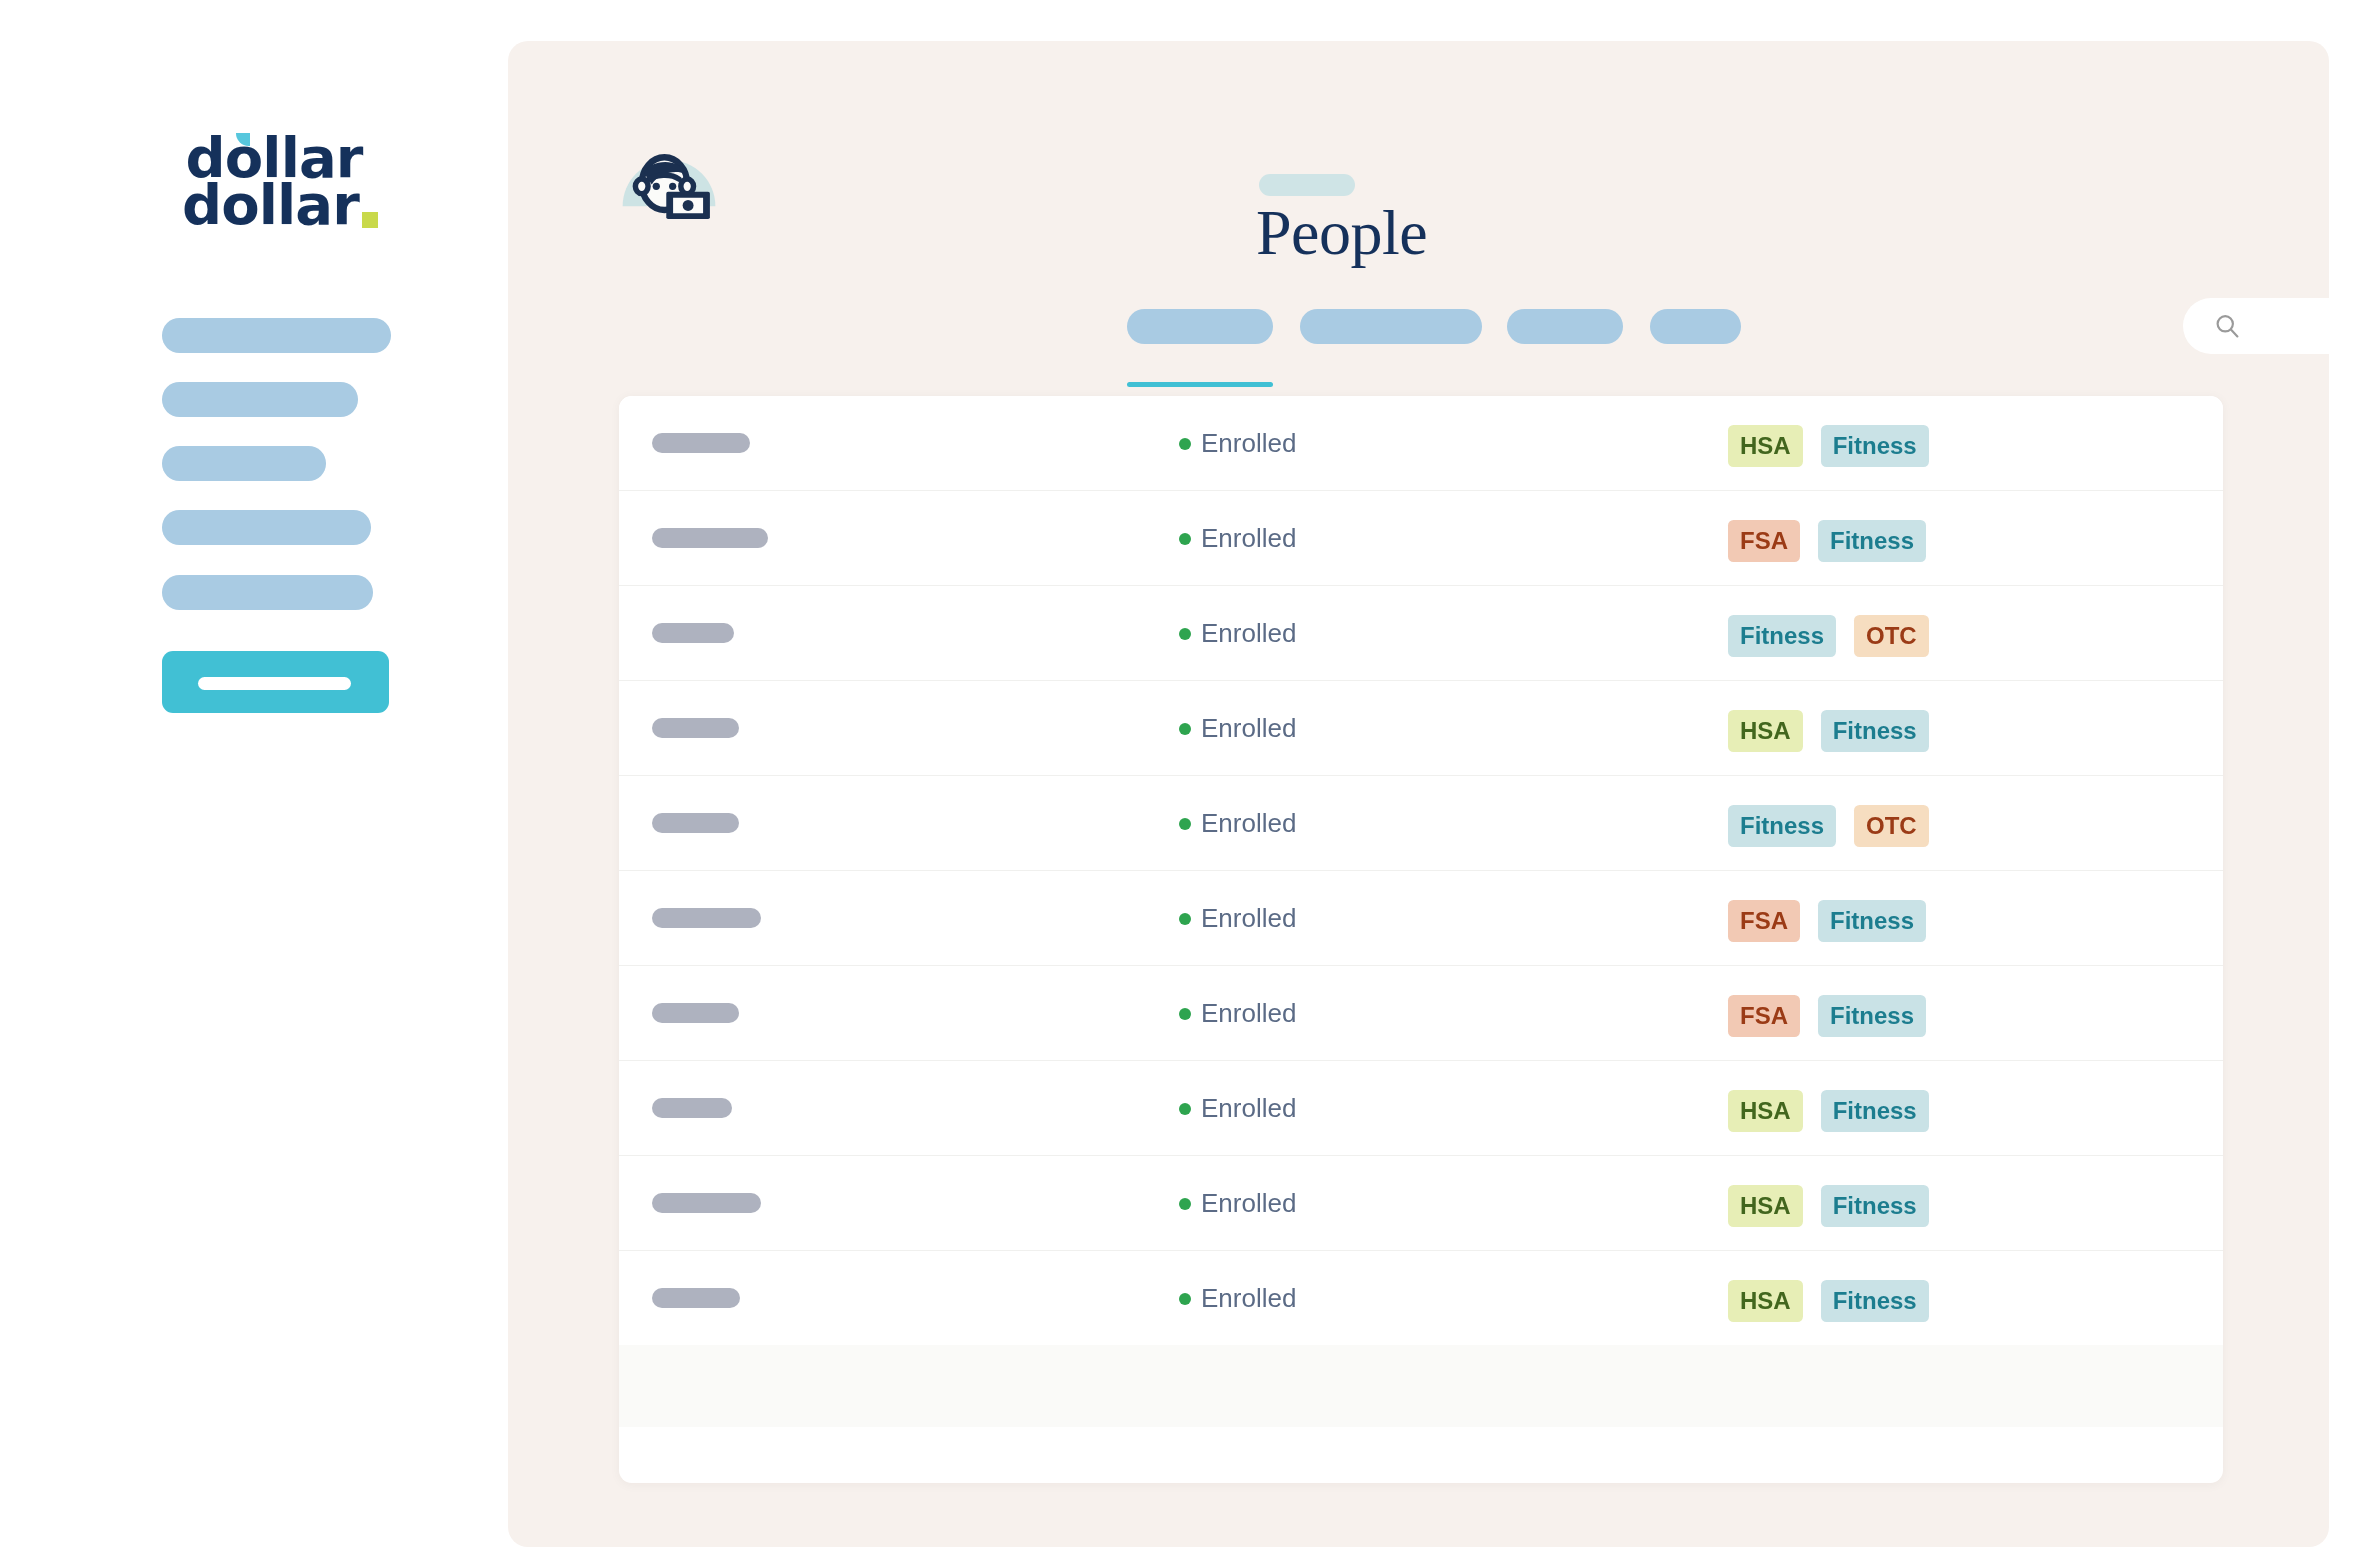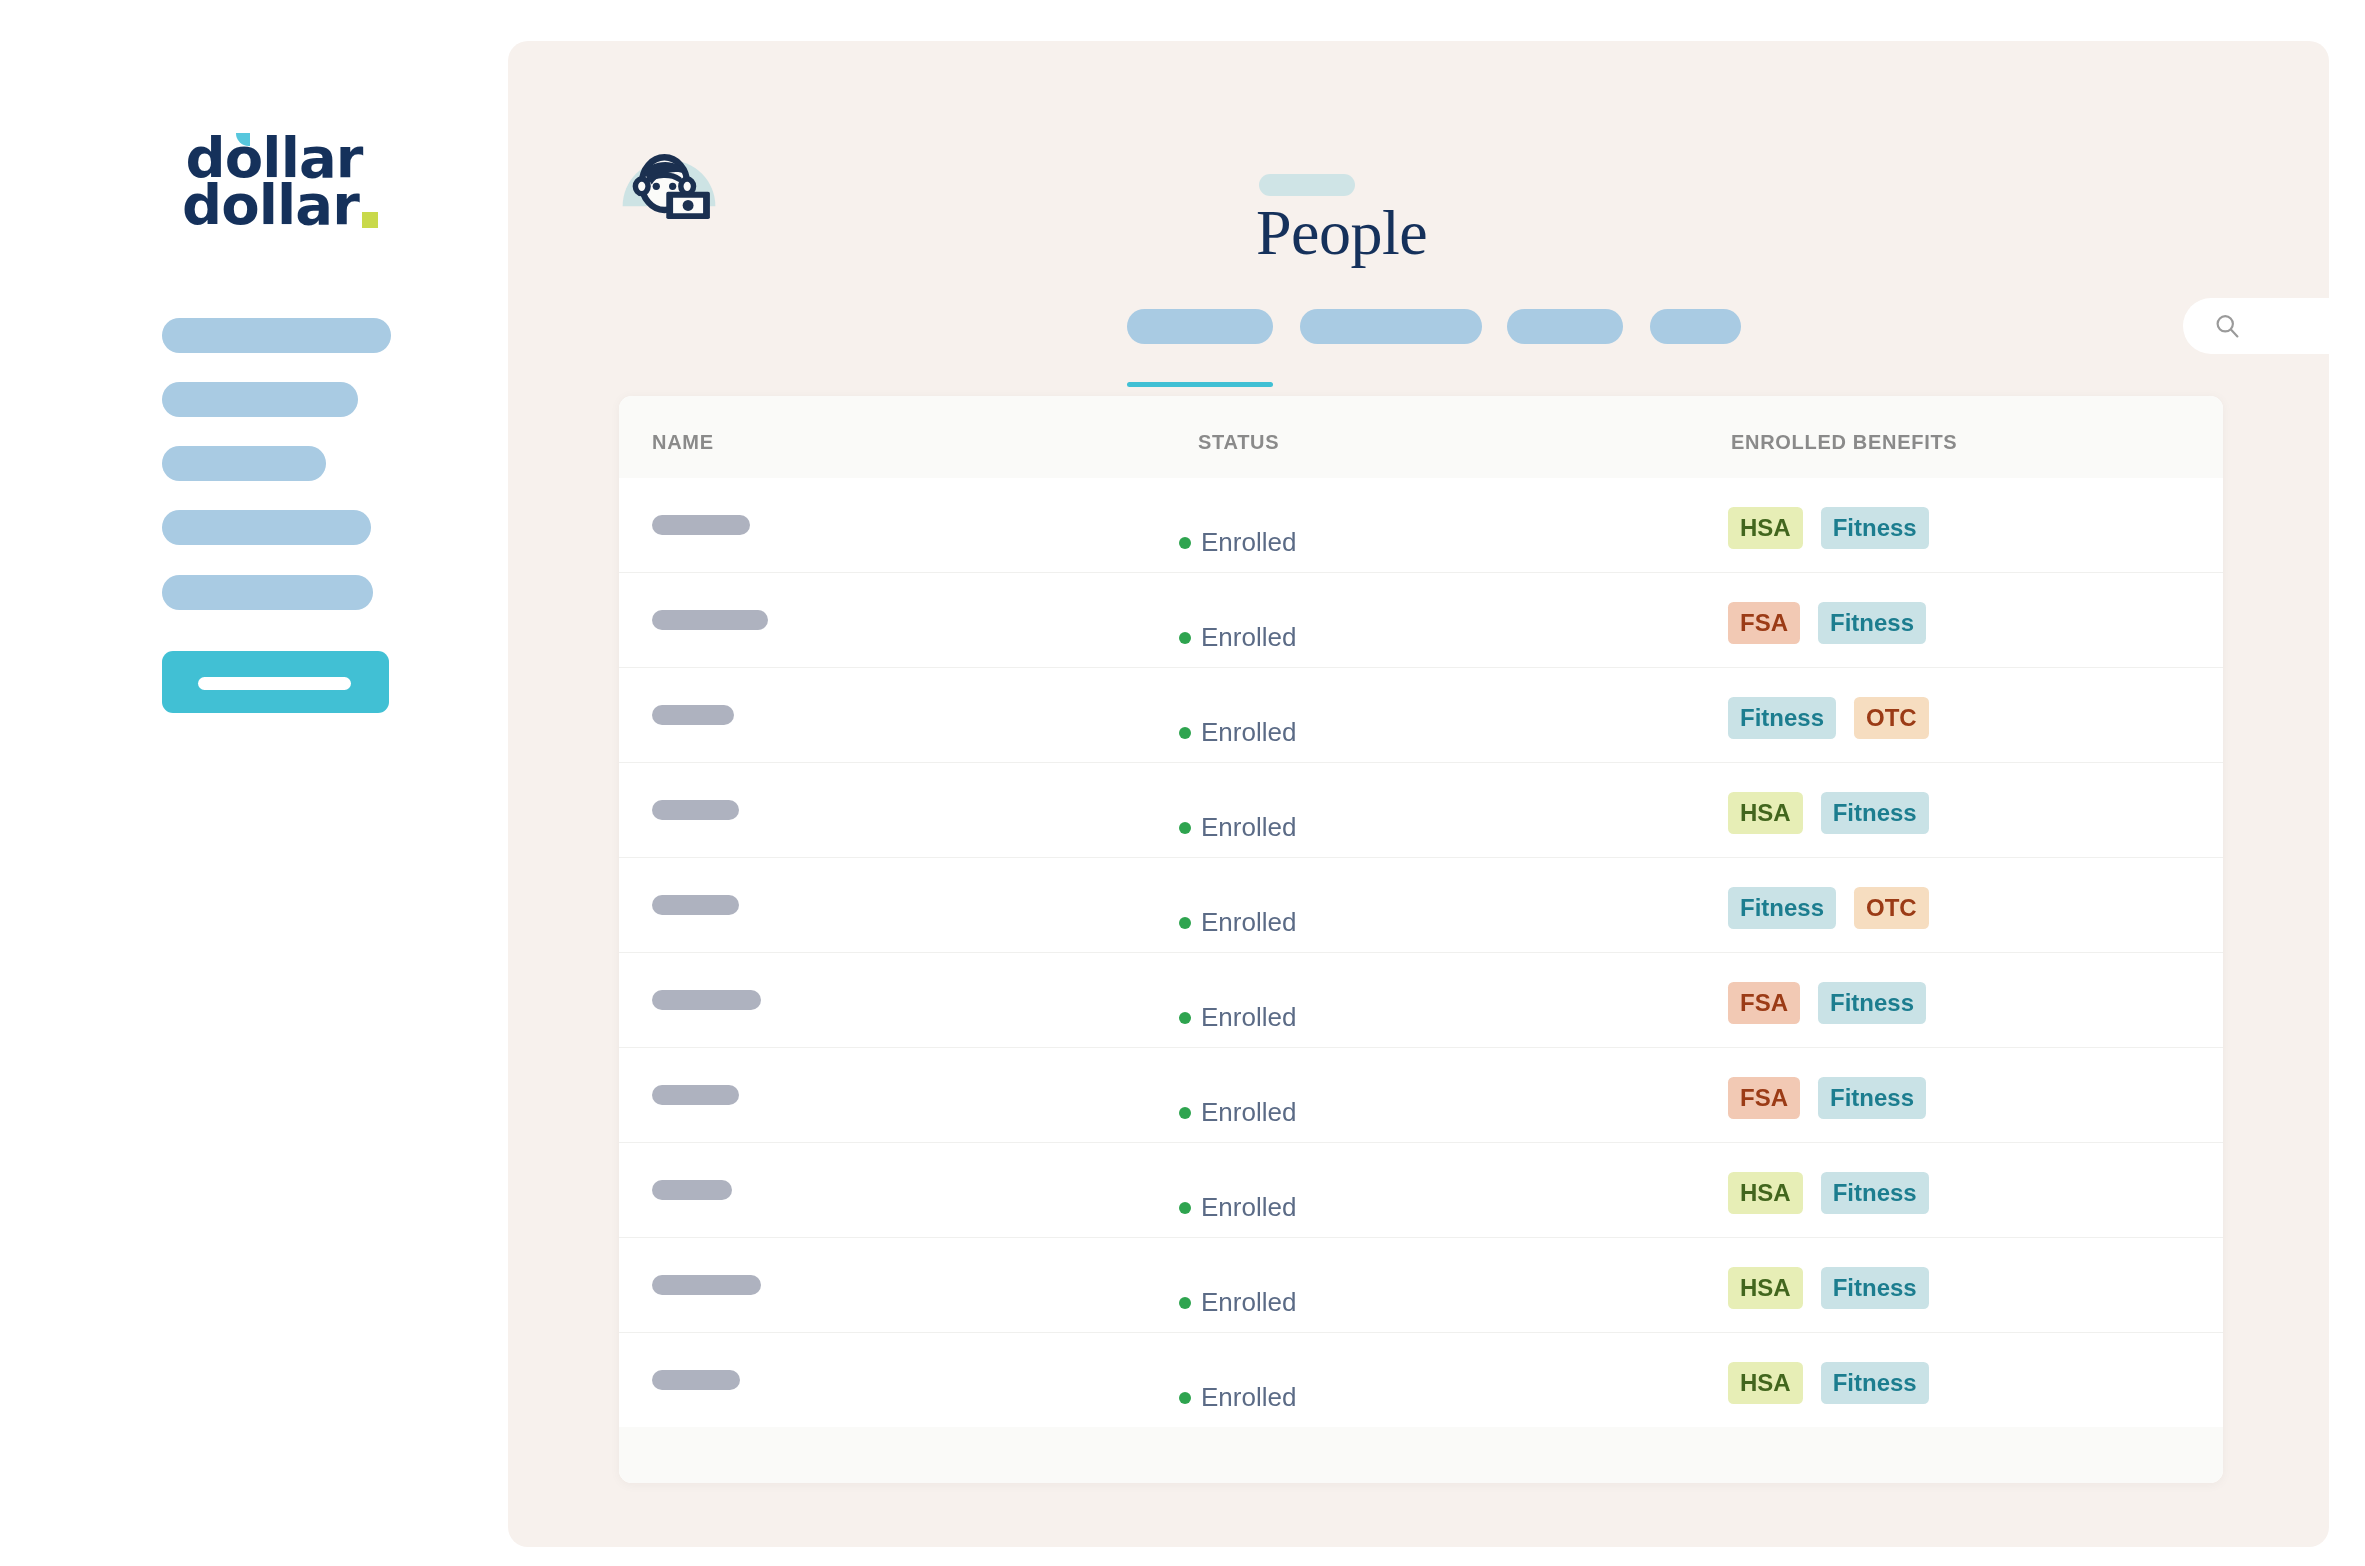--- a/index.html
+++ b/index.html
@@ -258,21 +258,20 @@
     background: #aeb2bf;
   }
 
   .status-cell {
     position: absolute;
     left: 560px;
     top: 32px;
     display: flex;
     align-items: center;
     gap: 10px;
-    margin-top: 17px;
   }
   .status-dot {
     width: 12px;
     height: 12px;
     border-radius: 50%;
     background: #2ea44f;
     flex: 0 0 auto;
   }
   .status-text {
     font-family: "Liberation Sans", sans-serif;
@@ -369,25 +368,20 @@
         <svg width="27" height="27" viewBox="0 0 30 30" xmlns="http://www.w3.org/2000/svg">
           <circle cx="12.5" cy="12" r="8.5" fill="none" stroke="#9a9a9a" stroke-width="2.4"></circle>
           <line x1="18.8" y1="18.4" x2="26" y2="26" stroke="#9a9a9a" stroke-width="2.4" stroke-linecap="round"></line>
         </svg>
       </div>
       <input id="search-input" type="text" placeholder="" style="">
     </div>
 
     <div id="table-card">
 
-      <div id="table-head">
-        <div class="th" id="th-name">NAME</div>
-        <div class="th" id="th-status">STATUS</div>
-        <div class="th" id="th-benefits">ENROLLED BENEFITS</div>
-      </div>
 
       <div id="table-body">
           <div class="table-row">
             <div class="name-ph" style="width: 98px;"></div>
             <div class="status-cell">
               <span class="status-dot" style="background: rgb(46, 164, 79);"></span>
               <span class="status-text">Enrolled</span>
             </div>
             <div class="benefits-cell">
               <span class="badge badge-hsa" style="background: rgb(231, 238, 182); color: rgb(66, 102, 30);">HSA</span>

